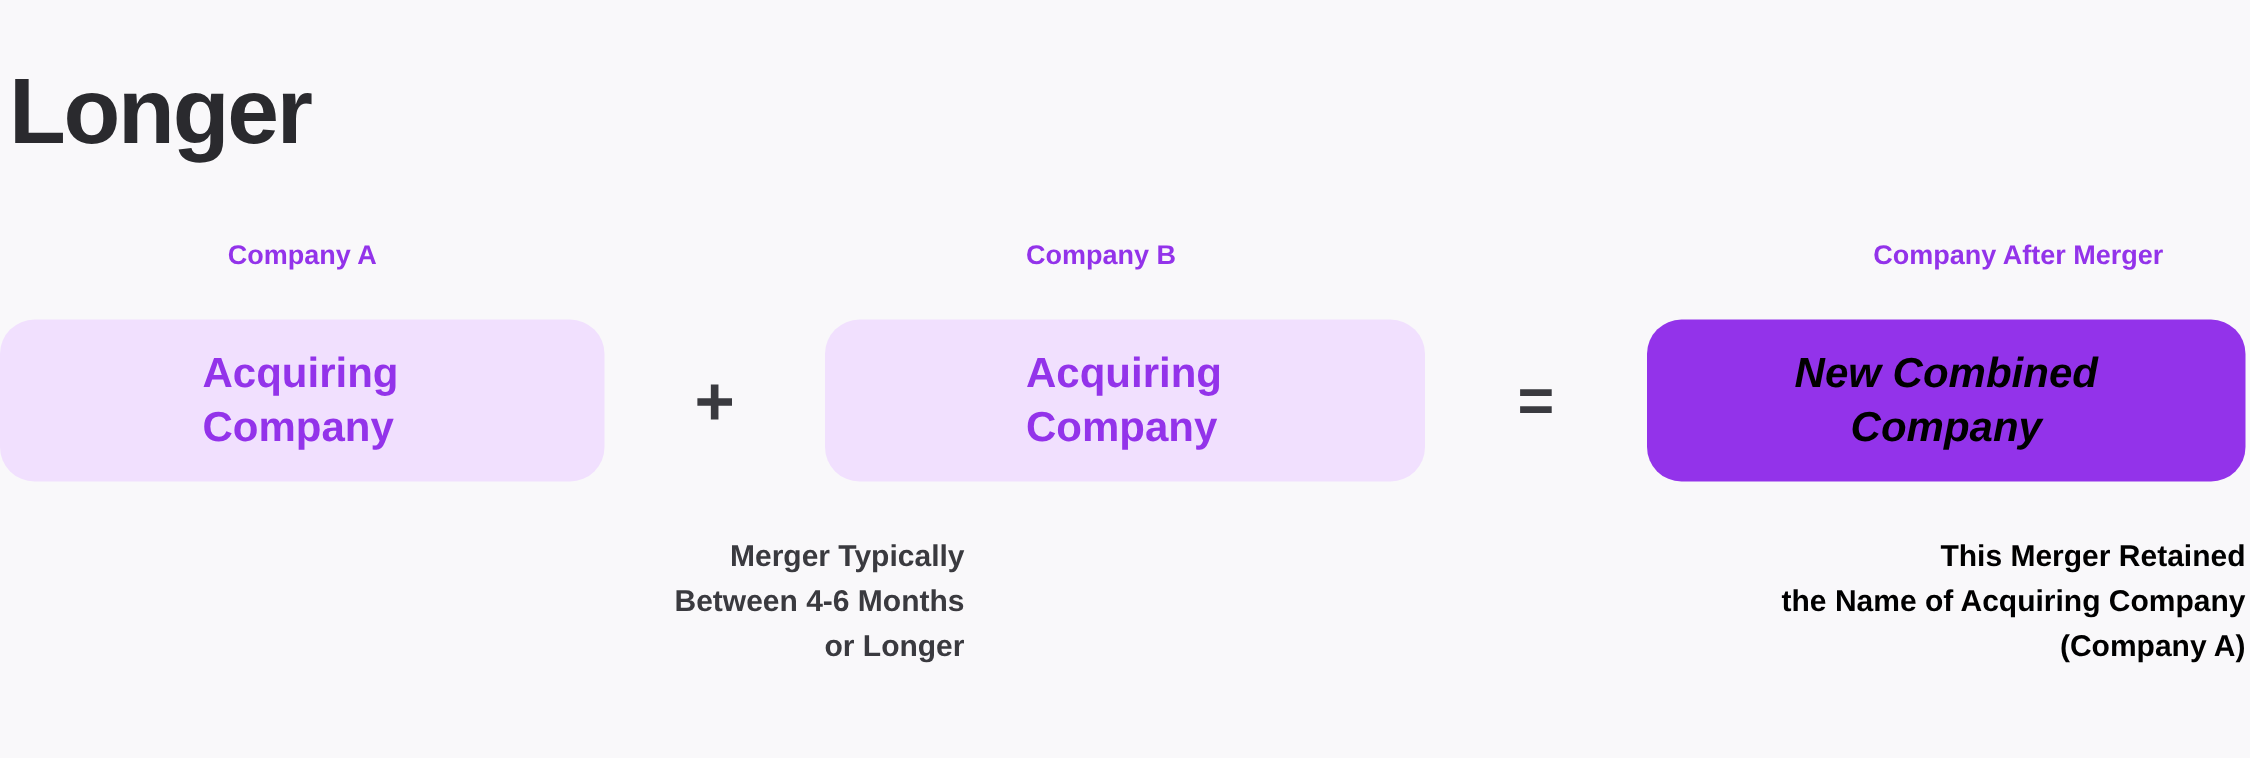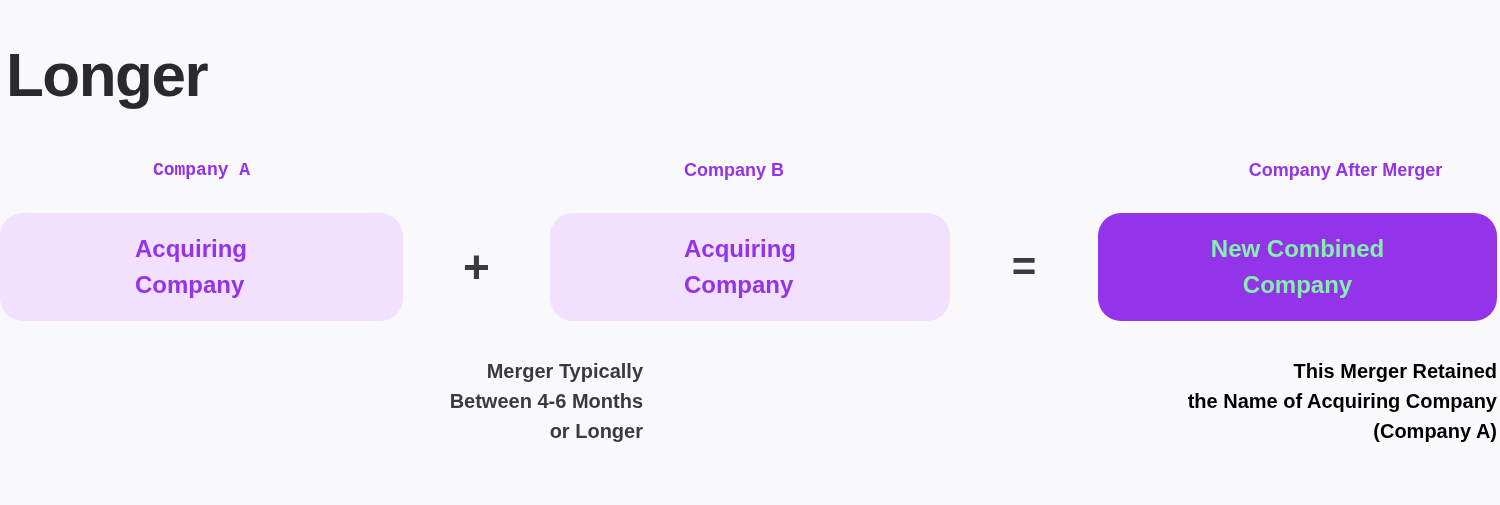--- a/index.html
+++ b/index.html
@@ -30,36 +30,36 @@
   .col-label {
     position: absolute;
     top: 160px;
     font-size: 18px;
     font-weight: bold;
     color: #9333ea;
     text-align: center;
     line-height: 1.2;
     white-space: nowrap;
   }
-  #label-col-a { left: 0px;    width: 403px; font-family: Liberation Mono, monospace; }
+  #label-col-a { left: 0px;    width: 403px; }
   #label-col-b { left: 534px;  width: 400px; }
   #label-col-c { left: 1146px; width: 399px; }
 
   
   .card {
     position: absolute;
     top: 213px;
     height: 108px;
     border-radius: 23px;
     display: flex;
     align-items: center;
     box-sizing: border-box;
   }
   .card-text {
-    font-size: 24px;
+    font-size: 28px;
     font-weight: bold;
     line-height: 36px;
     white-space: pre-line;
   }
 
   #card-company-a {
     left: 0px;
     width: 403px;
     background: #f1e0fe;
     padding-left: 135px;
@@ -73,21 +73,21 @@
     padding-left: 134px;
   }
   #card-company-b .card-text { color: #9333ea; text-align: left; }
 
   #card-merged-company {
     left: 1098px;
     width: 399px;
     background: #9333ea;
     justify-content: center;
   }
-  #card-merged-company .card-text { color: #86efac; text-align: center; }
+  #card-merged-company .card-text { color: #000000; text-align: center; font-style: italic; }
 
   
   .operator {
     position: absolute;
     top: 213px;
     height: 108px;
     display: flex;
     align-items: center;
     justify-content: center;
     font-size: 46px;

